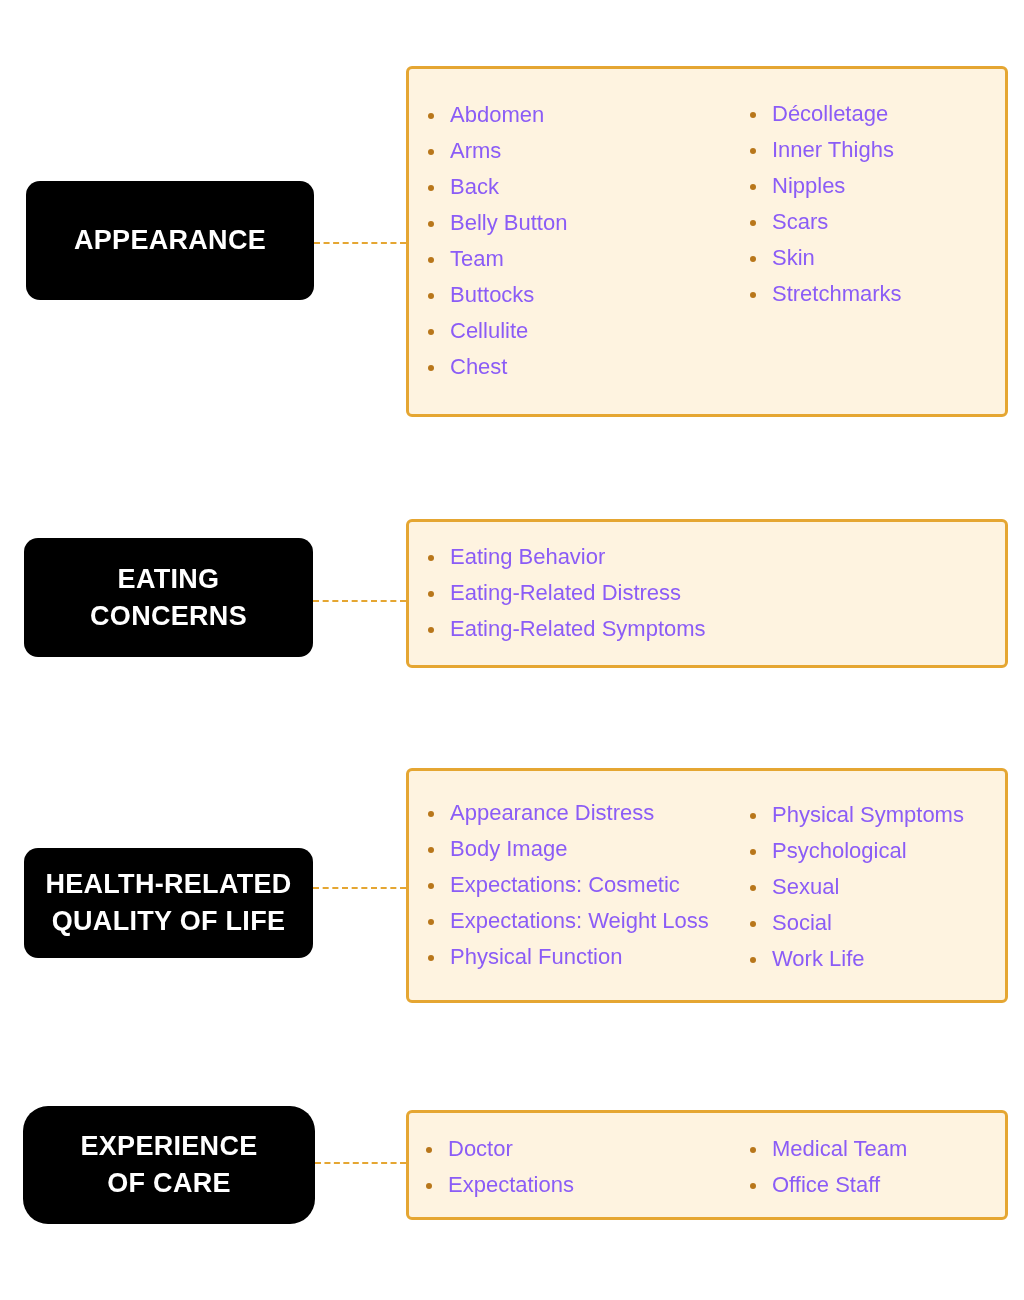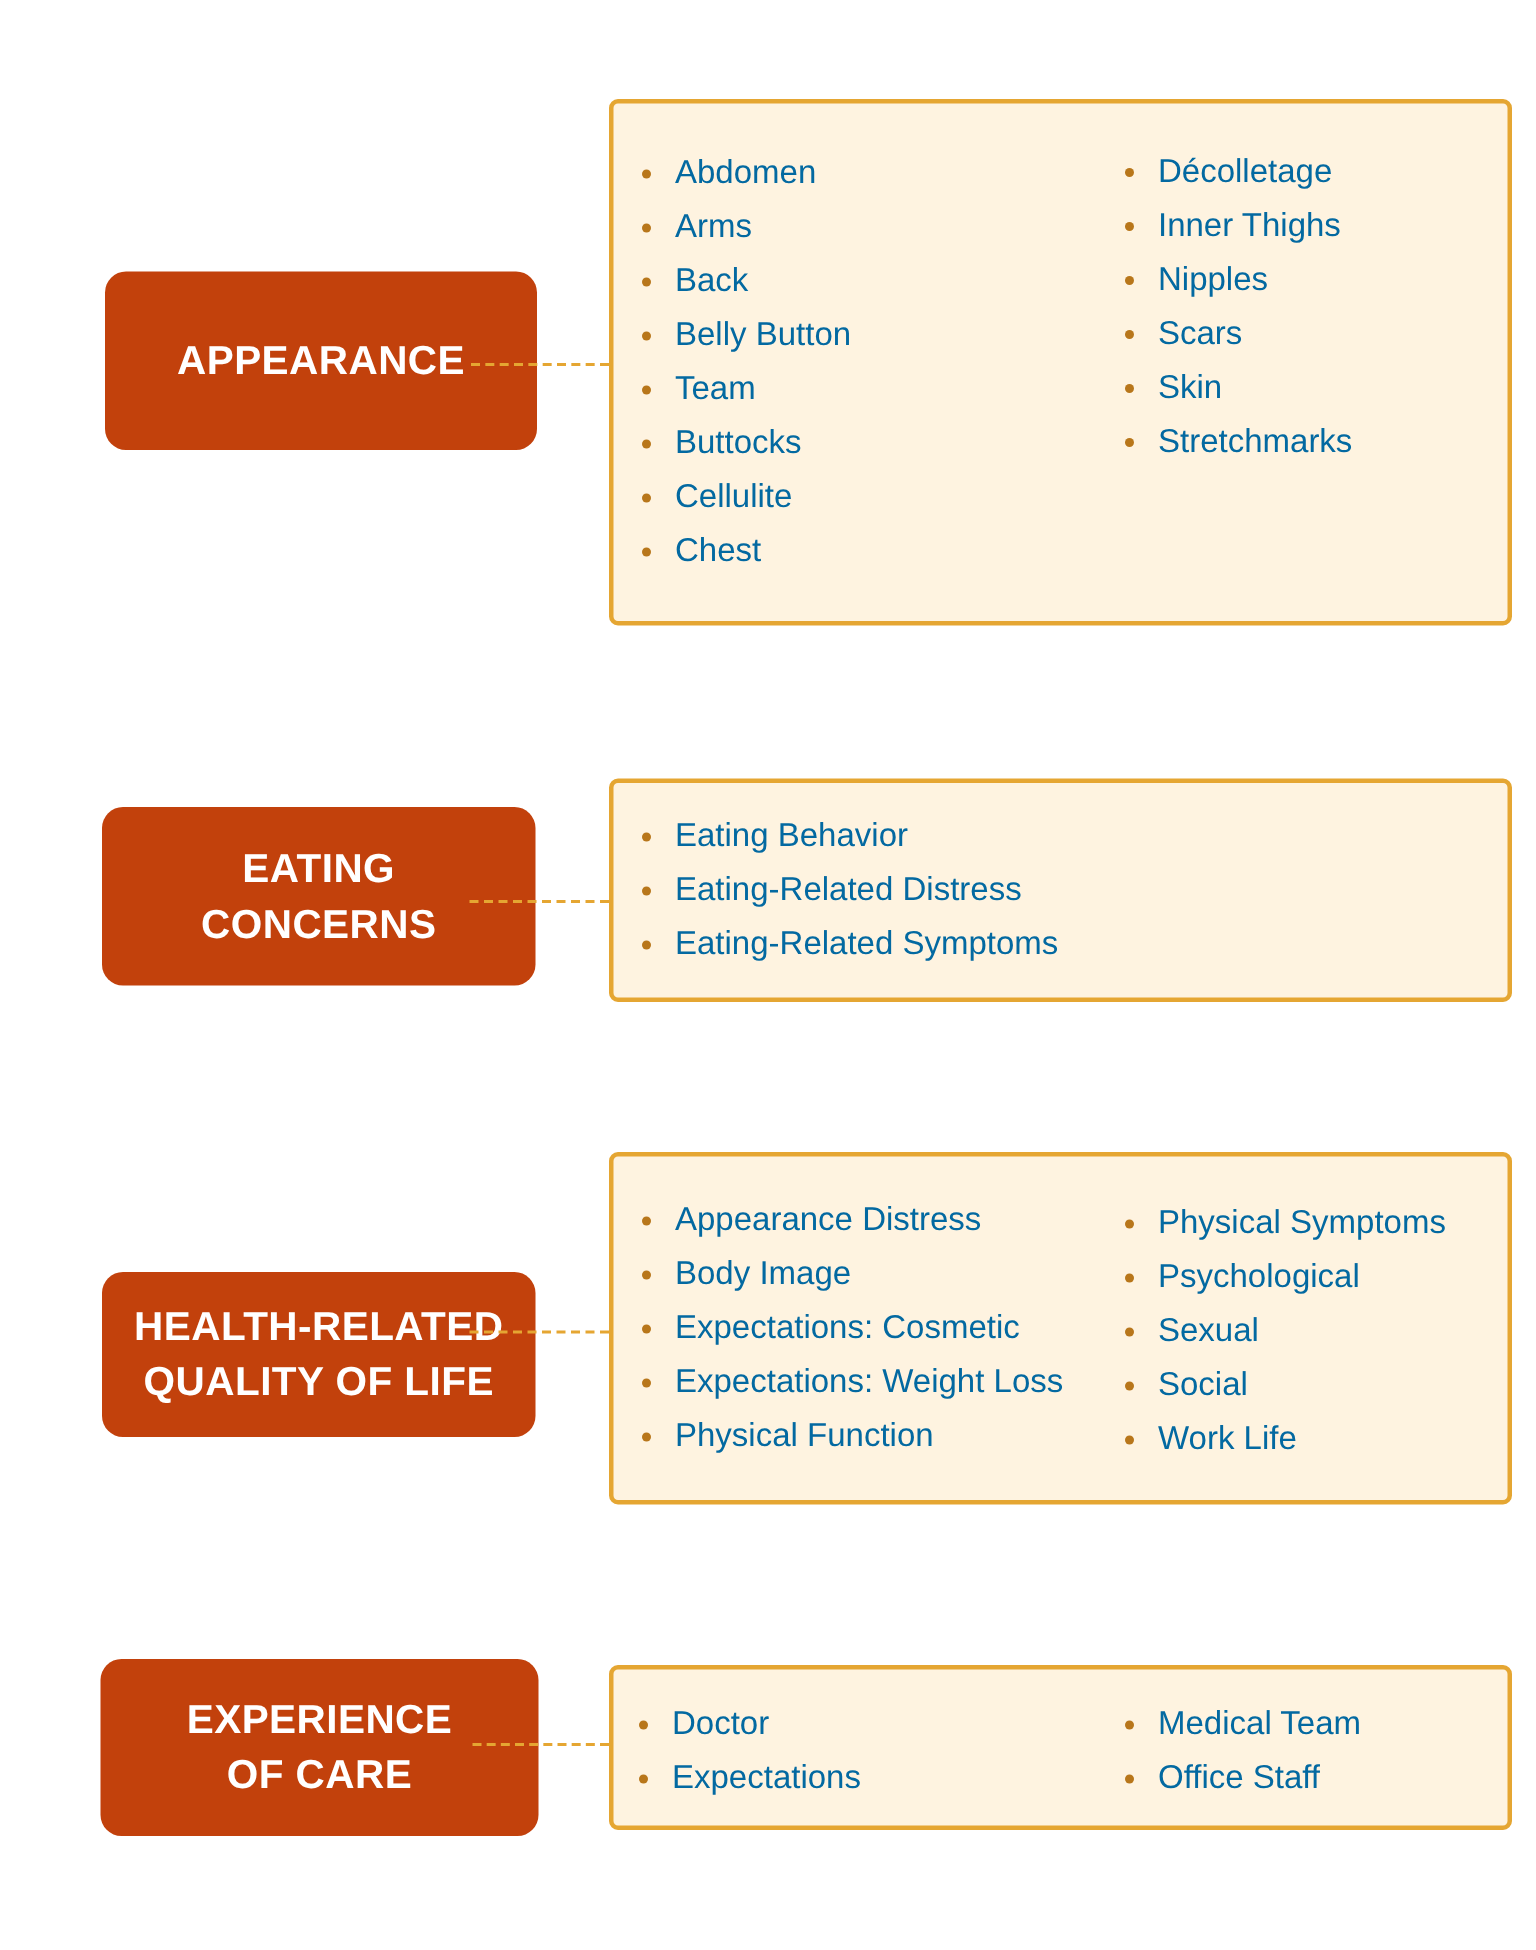--- a/index.html
+++ b/index.html
@@ -1,36 +1,35 @@
 <!DOCTYPE html>
 <html><head>
 <meta charset="utf-8">
 <style>
   html, body { margin: 0; padding: 0; }
   body {
     width: 1024px; height: 1300px; background: #ffffff; position: relative;
     font-family: "Liberation Sans", "DejaVu Sans", sans-serif; overflow: hidden;
   }
   .label-box {
-    position: absolute; background: #c2410c; border-radius: 14px;
+    position: absolute; background: #000000; border-radius: 14px;
     display: flex; align-items: center; justify-content: center; text-align: center;
     color: #ffffff; font-weight: bold; font-size: 27px; line-height: 37px; letter-spacing: 0.3px;
     white-space: pre-line;
-    margin-left: 44px;
   }
   .connector {
     position: absolute; height: 0; border-top: 2px dashed #e5a632;
   }
   .panel {
     position: absolute; background: #fef3e0; border: 3px solid #e5a632; border-radius: 6px;
     box-sizing: border-box;
   }
   .col { position: absolute; margin: 0; padding: 0; list-style: none; }
   .col li {
-    position: relative; padding-left: 22px; color: #0369a1; font-size: 22px; line-height: 36px;
+    position: relative; padding-left: 22px; color: #8b5cf6; font-size: 22px; line-height: 36px;
     white-space: nowrap;
   }
   .col li::before {
     content: ""; position: absolute; left: 0; top: 16px; width: 6px; height: 6px;
     border-radius: 50%; background: #b8761a;
   }
 </style>
 </head>
 <body>
 
@@ -81,21 +80,21 @@
   </ul>
   <ul class="col" style="left:341px; top:26px;">
     <li>Physical Symptoms</li>
     <li>Psychological</li>
     <li>Sexual</li>
     <li>Social</li>
     <li>Work Life</li>
   </ul>
 </div>
 
-<div class="label-box" style="left:23px; top:1106px; width:292px; height:118px;">EXPERIENCE
+<div class="label-box" style="left:23px; top:1106px; width:292px; height:118px;border-radius:25px;">EXPERIENCE
 OF CARE</div>
 <div class="connector" style="left:315px; top:1162px; width:91px;"></div>
 <div class="panel" style="left:406px; top:1110px; width:602px; height:110px;">
   <ul class="col" style="left:17px; top:18px;">
     <li>Doctor</li>
     <li>Expectations</li>
   </ul>
   <ul class="col" style="left:341px; top:18px;">
     <li>Medical Team</li>
     <li>Office Staff</li>

